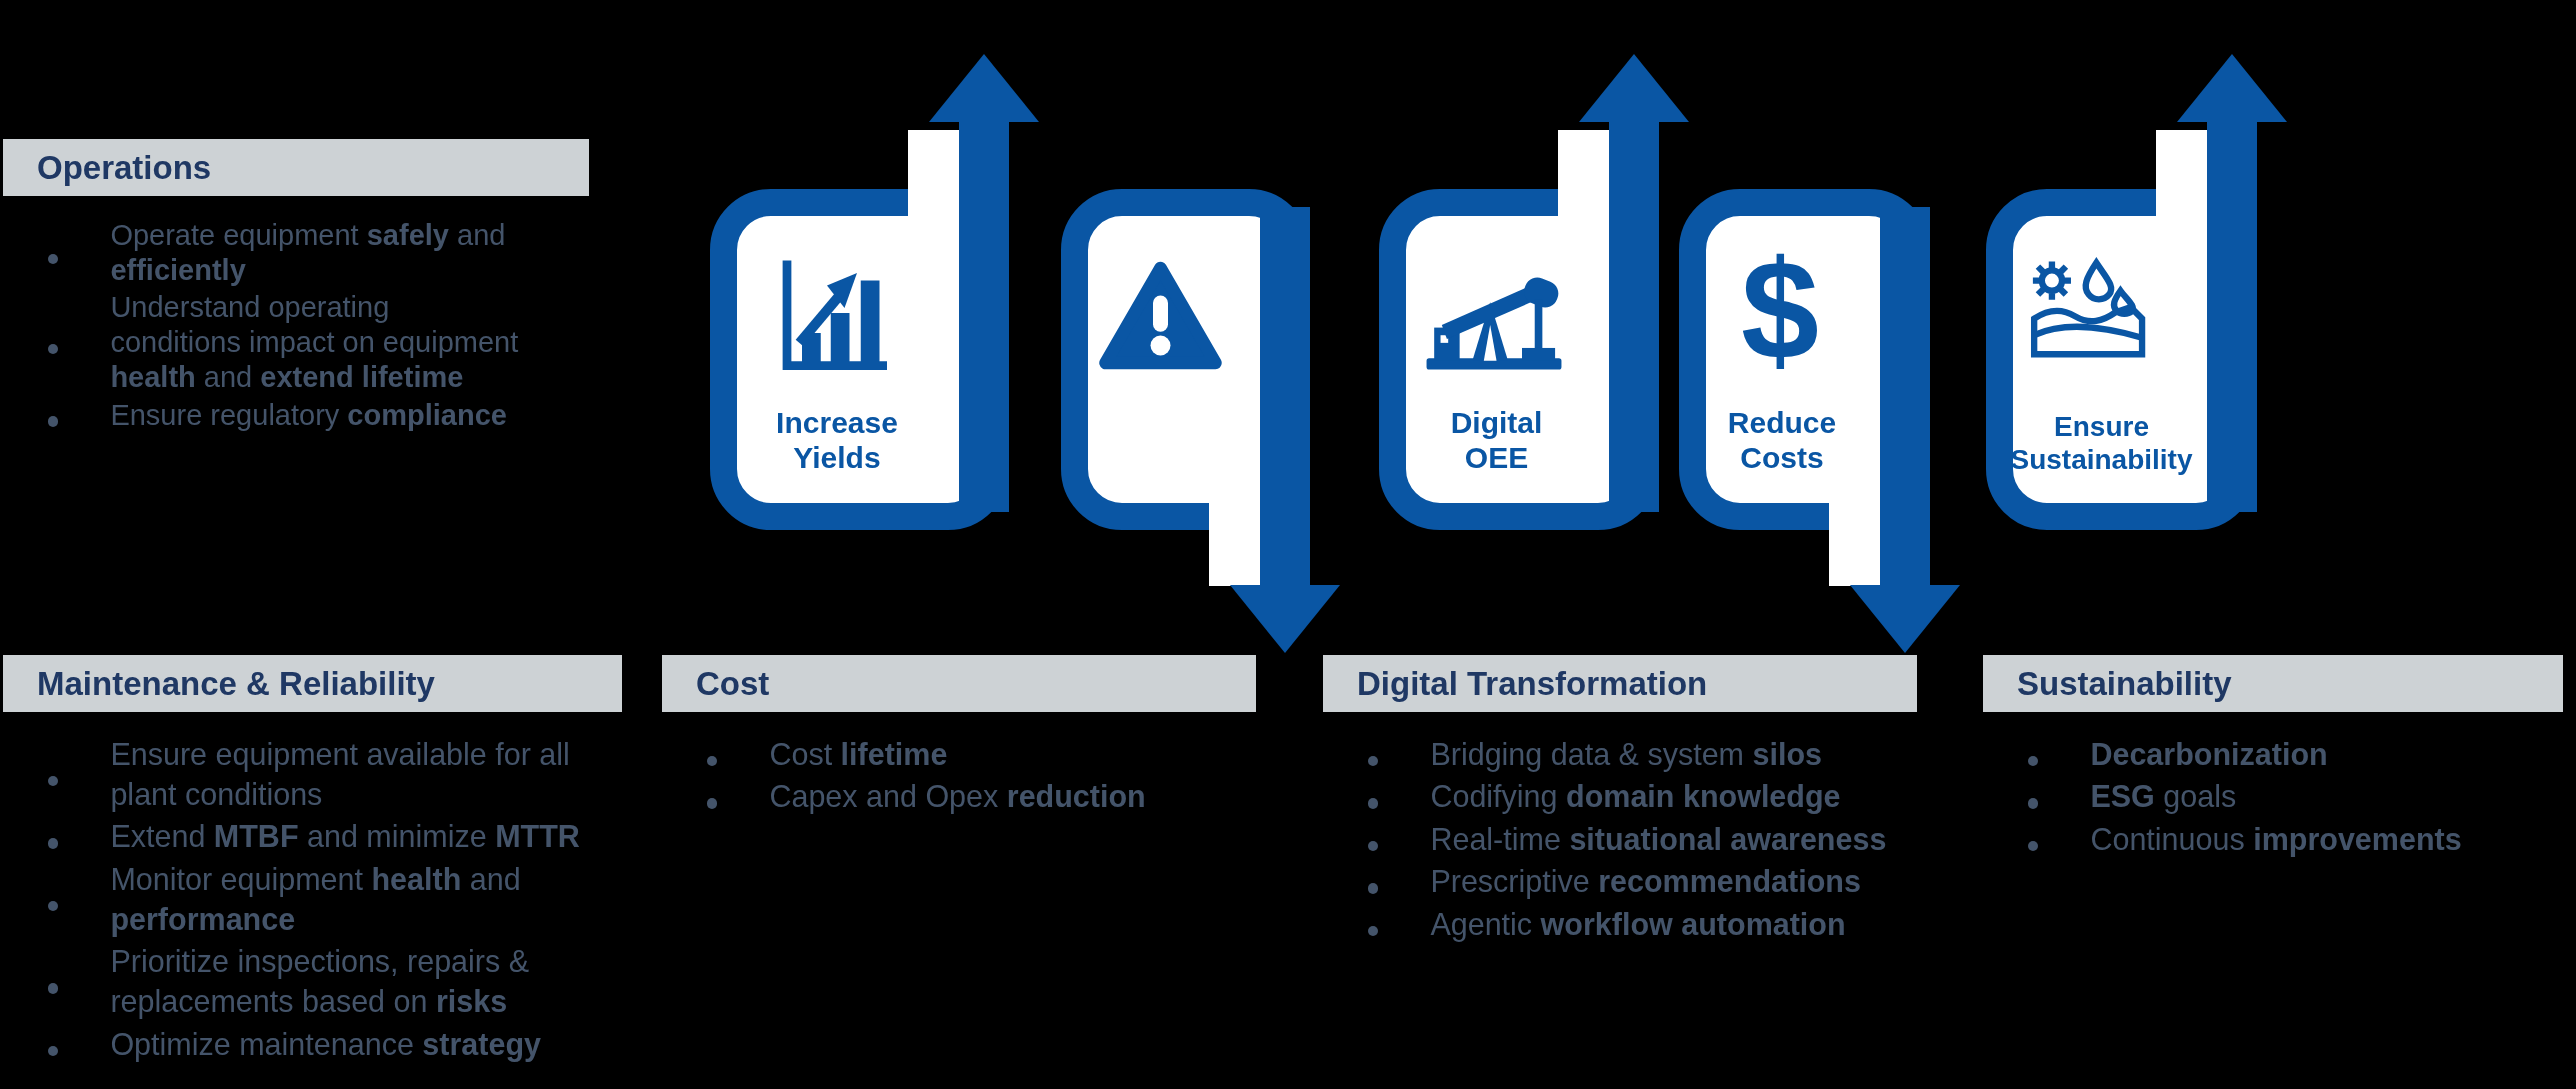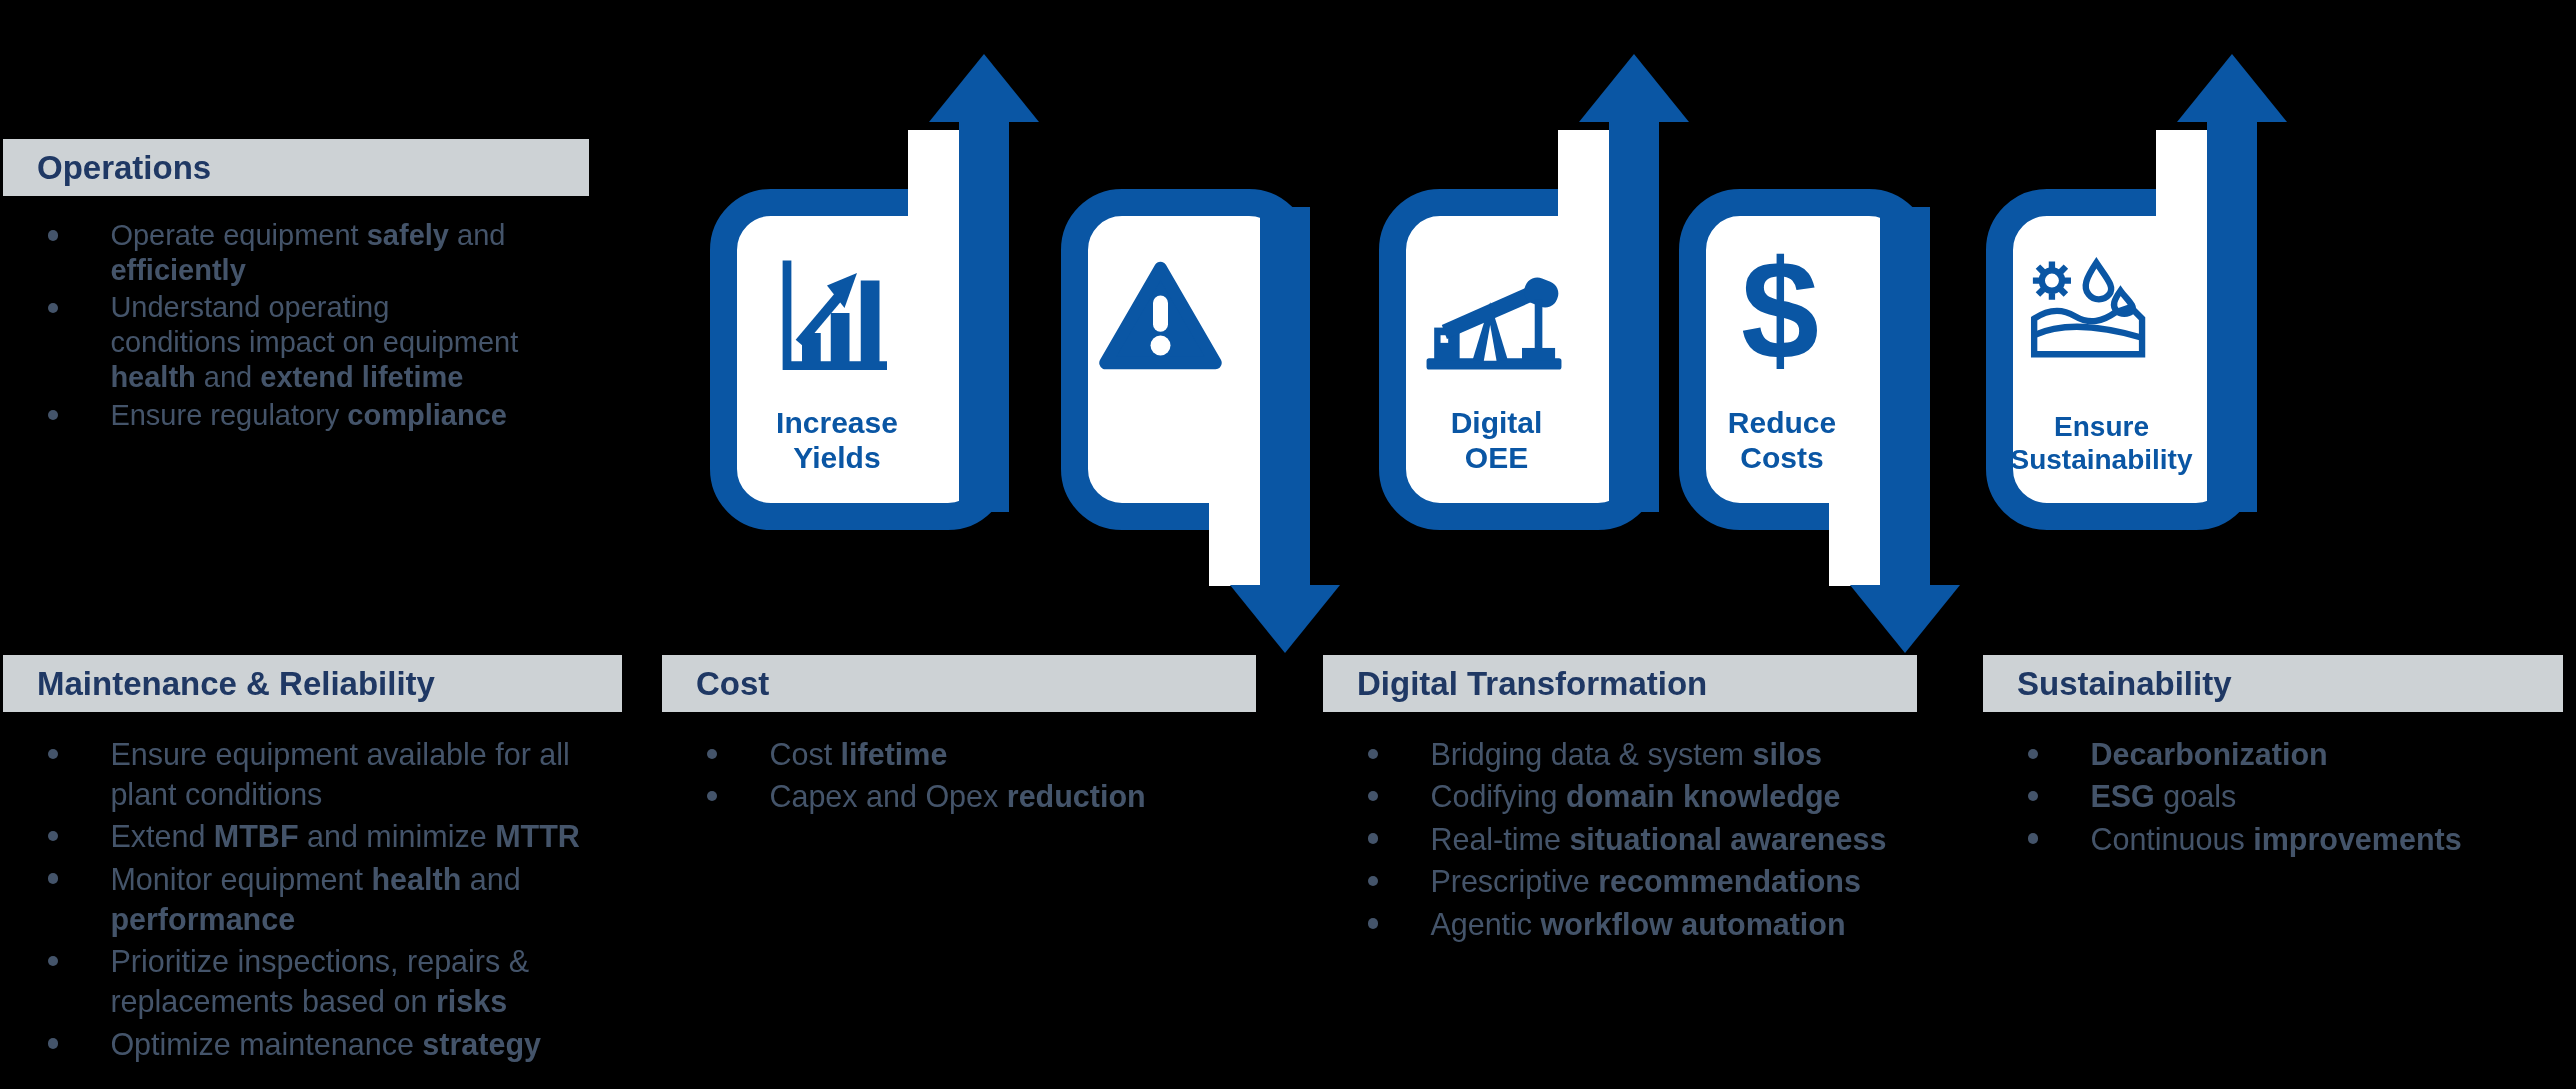--- a/index.html
+++ b/index.html
@@ -4,21 +4,21 @@
 <style>
   html,body{margin:0;padding:0}
   body{width:2576px;height:1090px;background:var(--bg,#000);font-family:"Liberation Sans",sans-serif;overflow:hidden}
   #stage{position:absolute;left:0;top:0;width:2576px;height:1048px}
 
   
   .panel{position:absolute}
   .panel .bar{background:var(--bar,#CDD2D5);height:57px;display:flex;align-items:center;padding-left:34px;box-sizing:border-box}
   .panel h2{margin:0;font-size:33px;font-weight:bold;color:var(--navy,#1F3864)}
   .bullets{list-style:none;margin:22px 0 0 45px;padding:0}
-  .bullets li{display:flex;align-items:flex-start;margin:0 0 2.4px 0}
+  .bullets li{display:flex;align-items:center;margin:0 0 2.4px 0}
   .dot{flex:0 0 10.4px;width:10.4px;height:10.4px;border-radius:50%;background:var(--body,#44546A);margin-top:14.6px}
   .tx{margin-left:52px;font-size:30.5px;line-height:40px;color:var(--body,#44546A)}
   .b{font-weight:bold}
 
   .panel-operations{left:3px;top:139px;width:586px}
   .panel-operations .tx{font-size:29px;line-height:35px;width:415px}
   .panel-operations .dot{margin-top:12.2px}
   .panel-maintenance{left:3px;top:655px;width:619px}
   .panel-maintenance .tx{width:518px}
   .panel-cost{left:662px;top:655px;width:594px}

